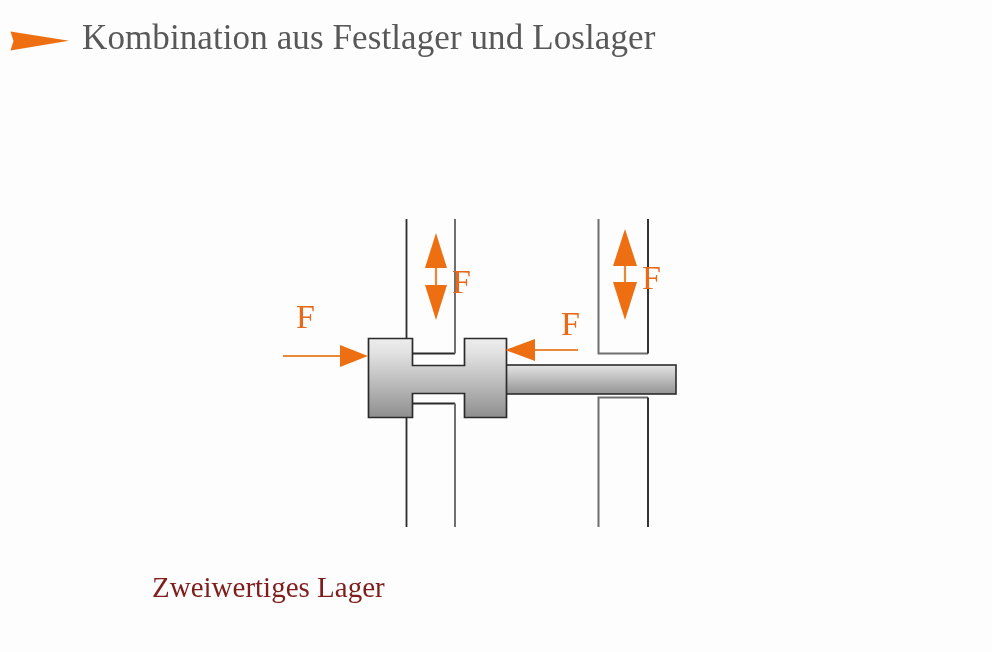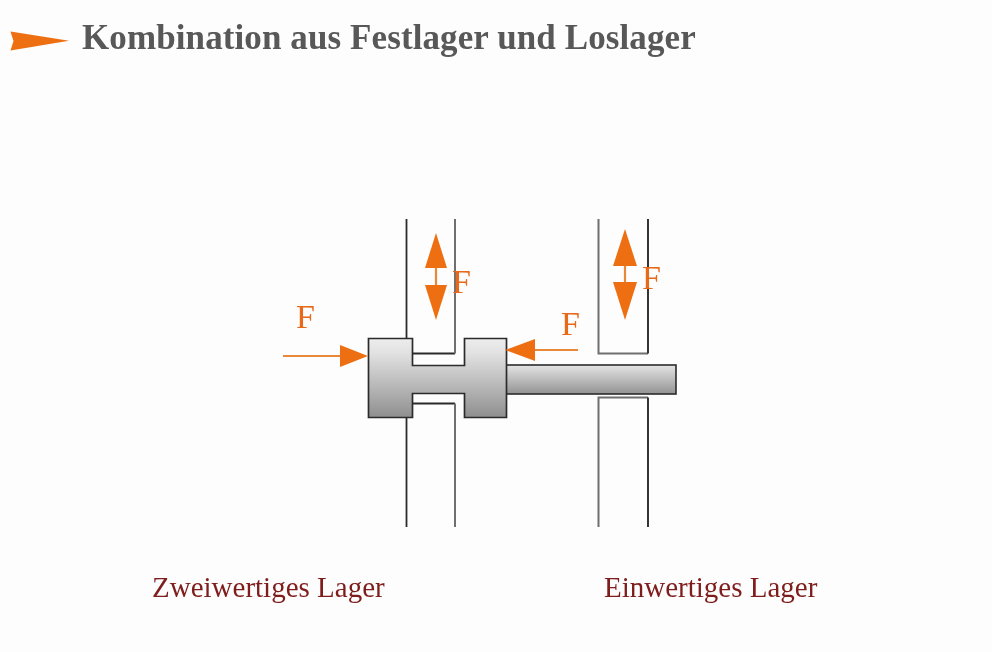--- a/index.html
+++ b/index.html
@@ -33,21 +33,20 @@
   }
   #page-title {
     position: absolute;
     left: 82px;
     top: 16px;
     font-size: 35px;
     line-height: 44px;
     color: #585858;
     white-space: nowrap;
     letter-spacing: 0.1px;
-    font-weight: bold;
   }
 
   
   #diagram {
     position: absolute;
     left: 0;
     top: 0;
     width: 992px;
     height: 652px;
   }
@@ -184,15 +183,14 @@
     <div class="force-label" id="force-label-left-axial">F</div>
 
     <div class="force-label" id="force-label-left-radial">F</div>
 
     <div class="force-label" id="force-label-right-axial">F</div>
 
     <div class="force-label" id="force-label-right-radial">F</div>
 
     <div class="caption" id="caption-left">Zweiwertiges Lager</div>
 
-    <div class="caption" id="caption-right">Einwertiges Lager</div>
   </div>
 </div>
 
 </body></html>

